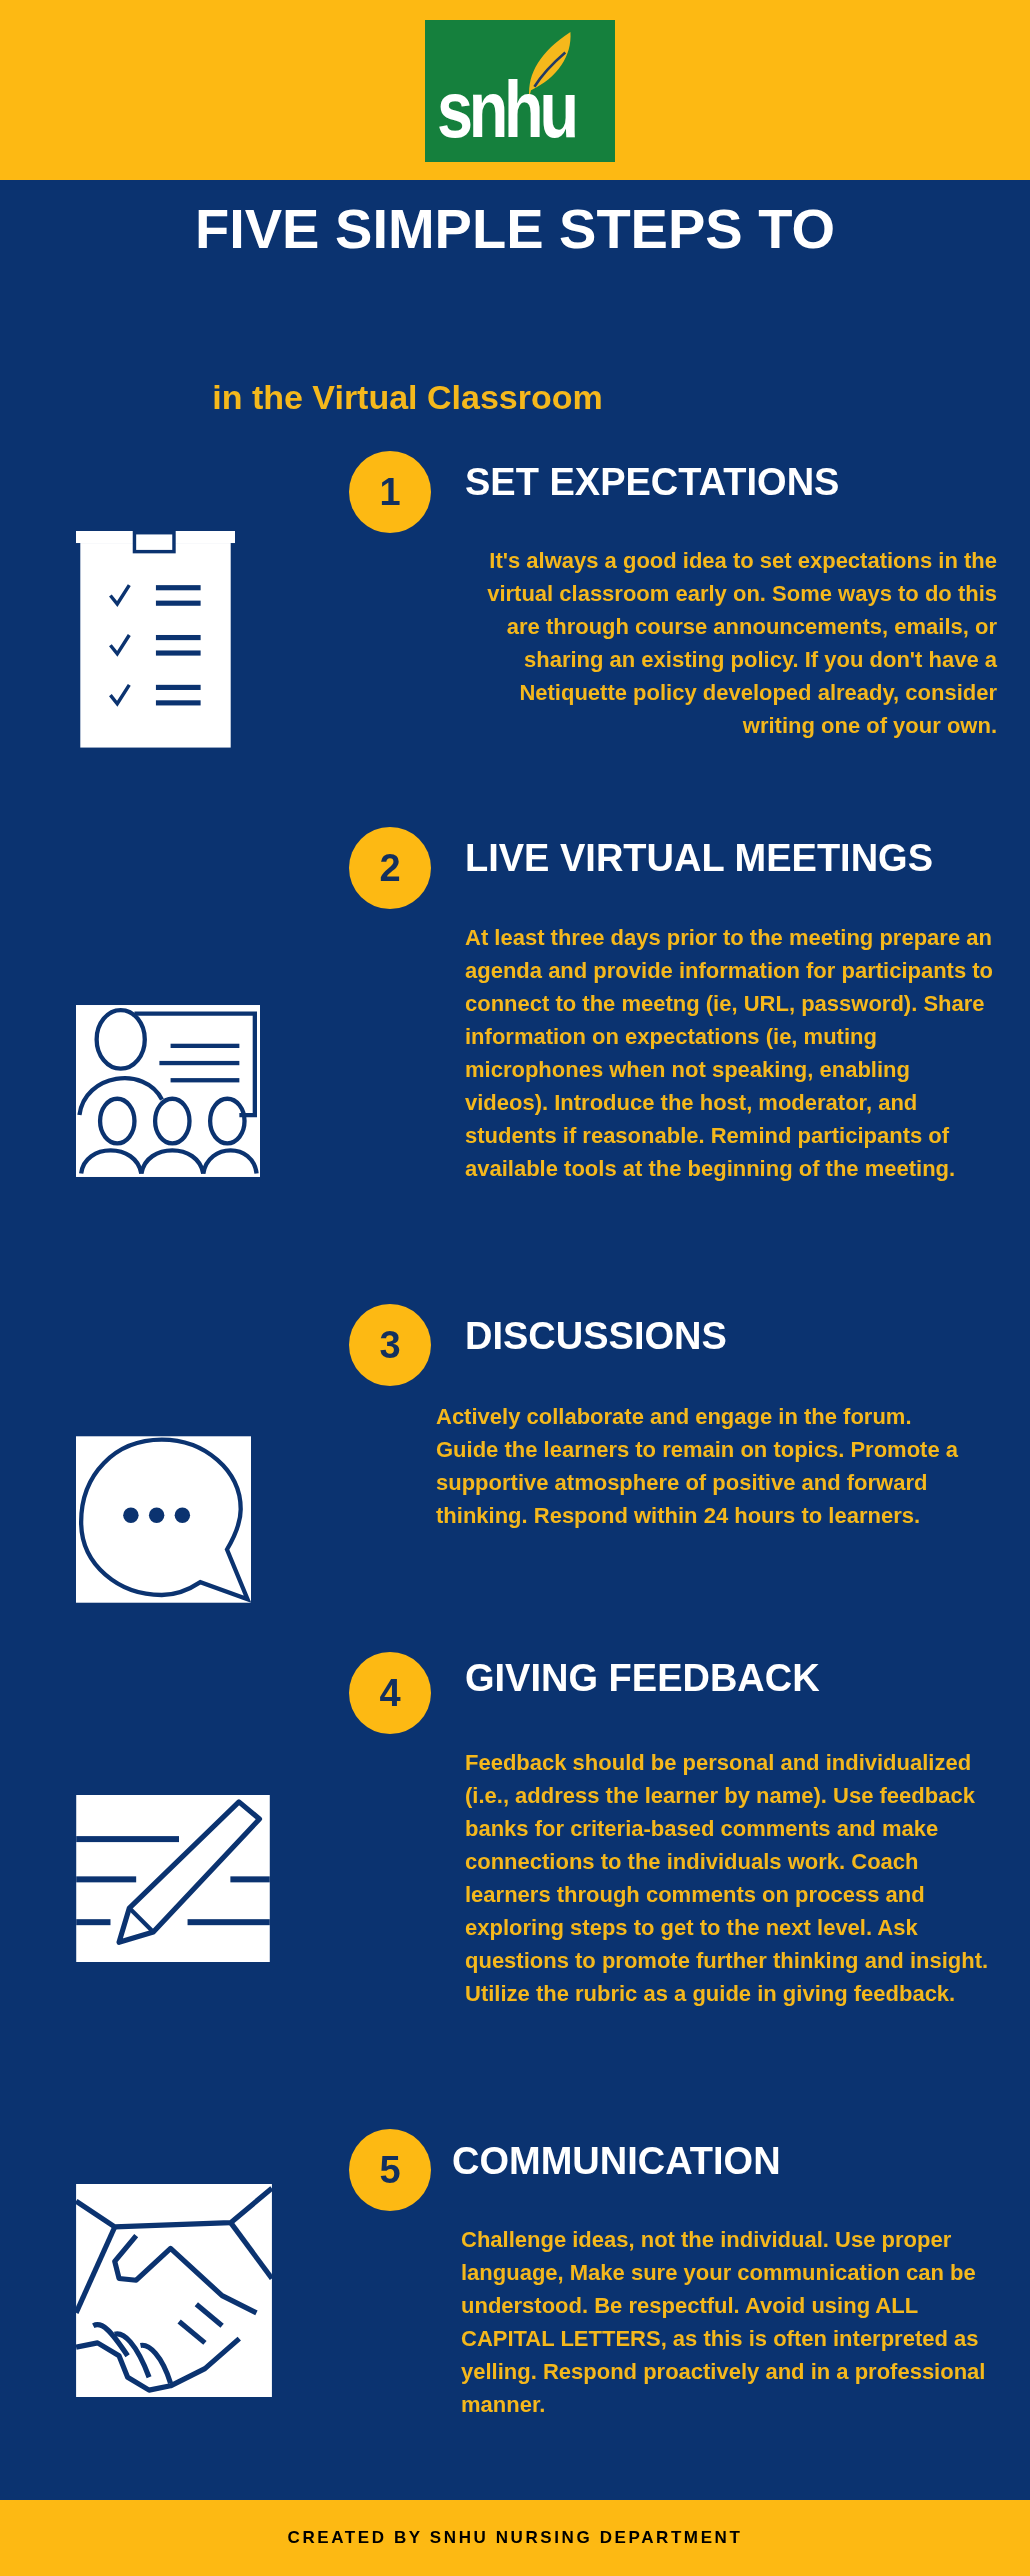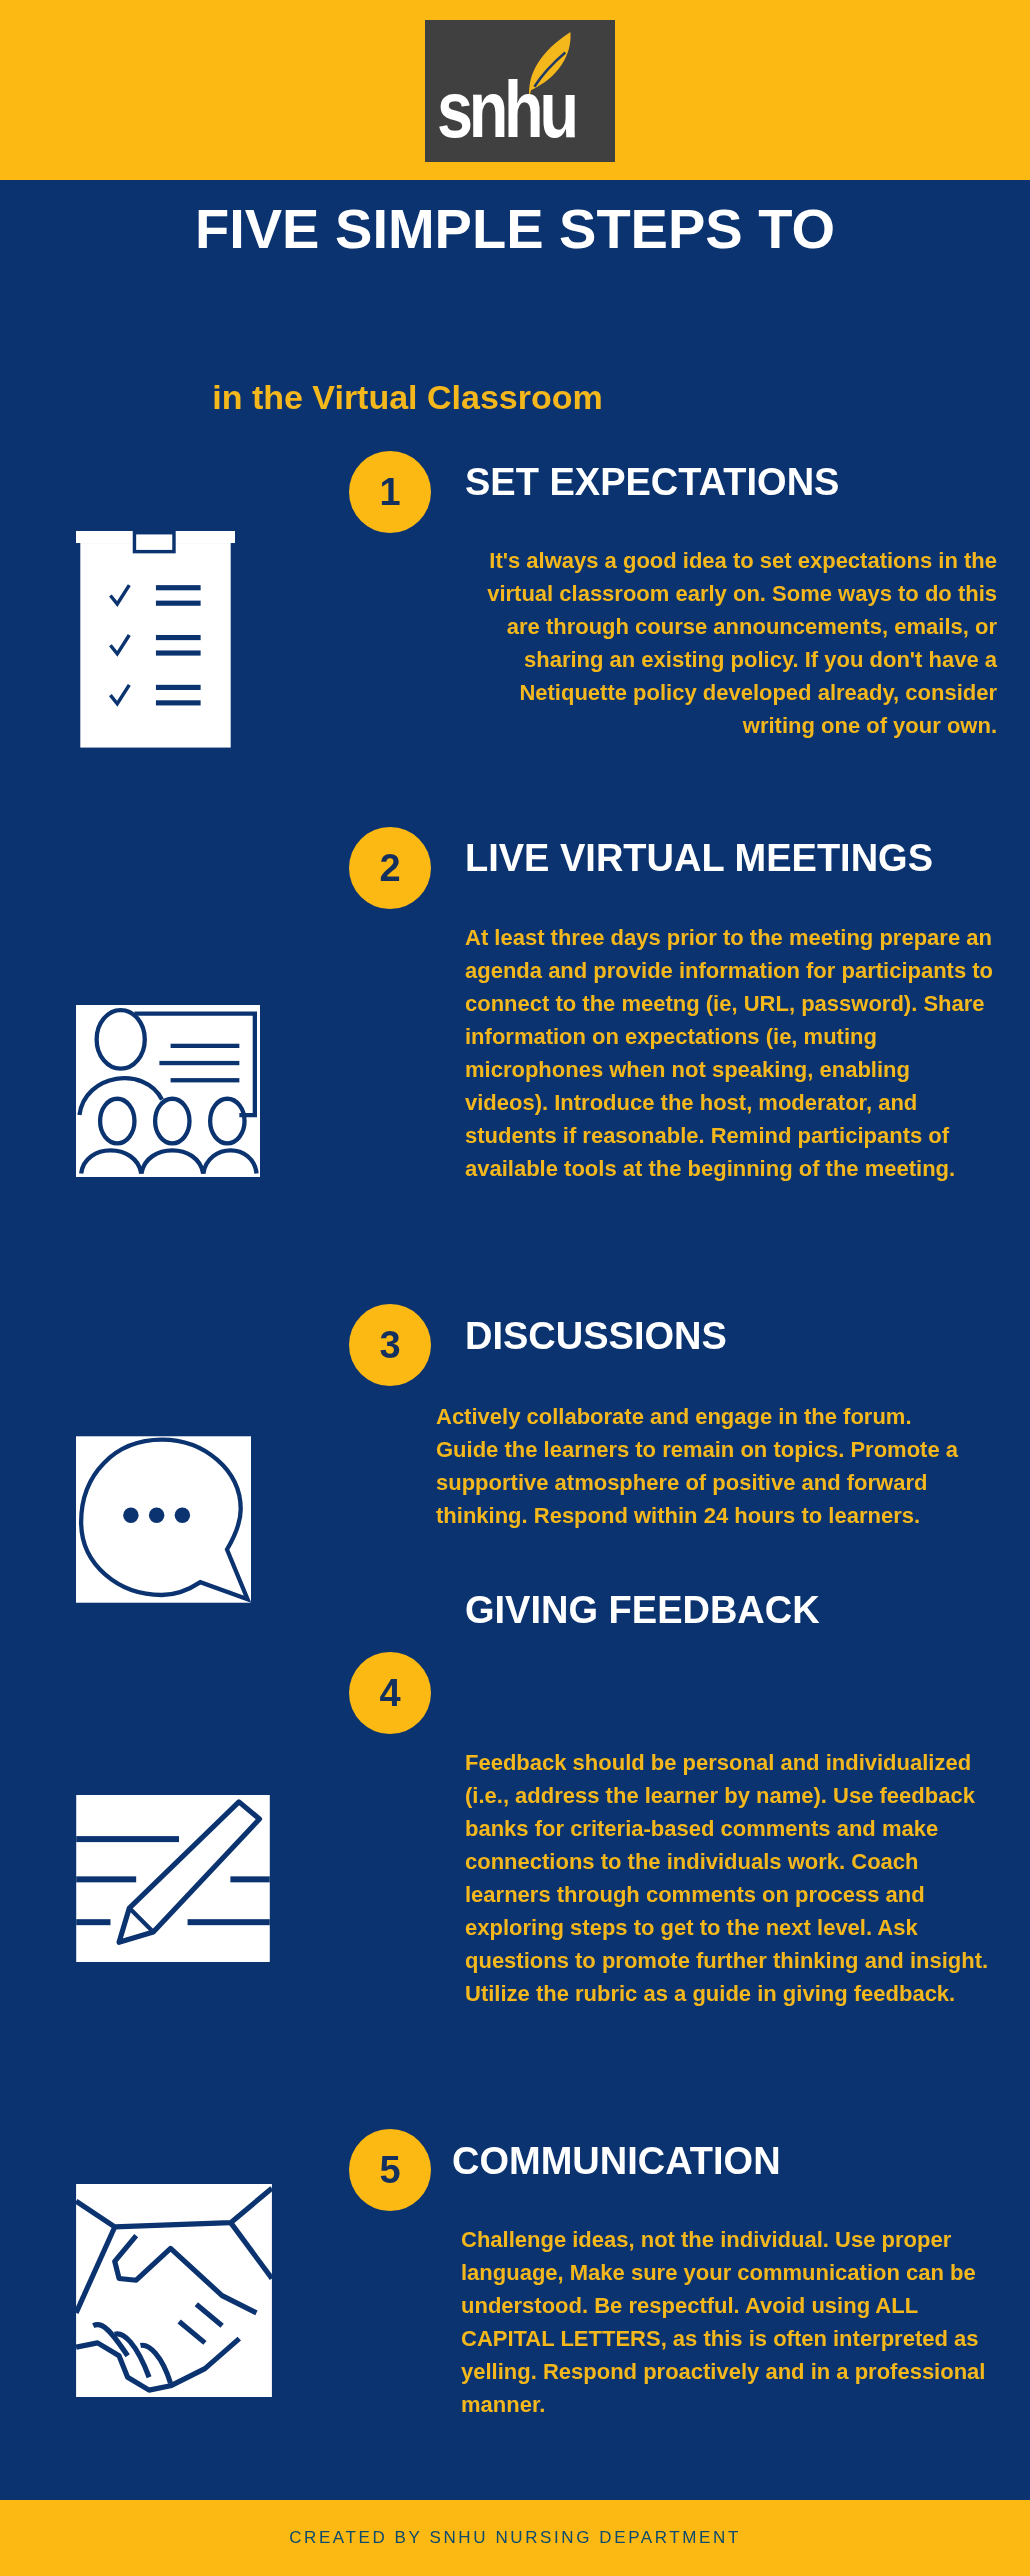--- a/index.html
+++ b/index.html
@@ -4,22 +4,22 @@
 <style>
   html, body { margin:0; padding:0; }
   body {
     width:1030px; height:2576px; position:relative; overflow:hidden;
     background:#0b3370;
     font-family:"Liberation Sans", "DejaVu Sans", sans-serif;
   }
   .top-band { position:absolute; left:0; top:0; width:1030px; height:180px; background:#fdb913; }
   .bottom-band { position:absolute; left:0; top:2500px; width:1030px; height:76px; background:#fdb913;
     display:flex; align-items:center; justify-content:center; }
-  .footer-text { color:#0c4a6e; font-weight:normal; font-size:17px; letter-spacing:2.6px; }
-  .logo { position:absolute; left:425px; top:20px; width:190px; height:142px; background:#404040; }
+  .footer-text { color:#000000; font-weight:bold; font-size:17px; letter-spacing:2.6px; }
+  .logo { position:absolute; left:425px; top:20px; width:190px; height:142px; background:#15803d; }
   .logo-text { position:absolute; left:12px; top:50px; color:#fff; font-weight:bold; font-size:79px;
     letter-spacing:-5.2px; line-height:1; font-family:"Liberation Sans Narrow","Liberation Sans",sans-serif; transform:scaleX(0.82); transform-origin:left; }
   .logo-leaf { position:absolute; left:94px; top:10.3px; width:60px; height:69px; }
 
   .title { position:absolute; left:0; width:1030px; text-align:center; color:#fff; font-weight:bold;
     font-size:56px; line-height:76px; top:191px; letter-spacing:0px; }
   .subtitle { position:absolute; left:0; width:815px; text-align:center; top:378px; color:#f5b81c;
     font-size:34px; font-weight:bold; }
 
   .step { position:absolute; left:0; width:1030px; }
@@ -112,21 +112,21 @@
           <circle cx="64" cy="92" r="9"></circle>
           <circle cx="94" cy="92" r="9"></circle>
           <circle cx="124" cy="92" r="9"></circle>
         </g>
     </svg>
   </div>
 </div>
 
 <div class="step" style="top:0;">
   <div class="badge" style="top:1652px;">4</div>
-  <div class="step-title" style="top:1589px;text-align:center;">GIVING FEEDBACK</div>
+  <div class="step-title" style="top:1657px;text-align:center;">GIVING FEEDBACK</div>
   <div class="step-body" style="top:1746px;">Feedback should be personal and individualized (i.e., address the learner by name). Use feedback banks for criteria-based comments and make connections to the individuals work. Coach learners through comments on process and exploring steps to get to the next level. Ask questions to promote further thinking and insight. Utilize the rubric as a guide in giving feedback.</div>
   <div class="icon" style="left:76px; top:1795px;">
     <svg width="194" height="167" viewBox="0 0 226 195">
       <rect x="0" y="0" width="226" height="195" fill="#fff"></rect>
       <g fill="#0b3370">
         <rect x="0" y="48" width="120" height="7"></rect>
         <rect x="0" y="95" width="70" height="7"></rect>
           <rect x="180" y="95" width="46" height="7"></rect>
         <rect x="0" y="145" width="40" height="7"></rect>
           <rect x="130" y="145" width="96" height="7"></rect>

